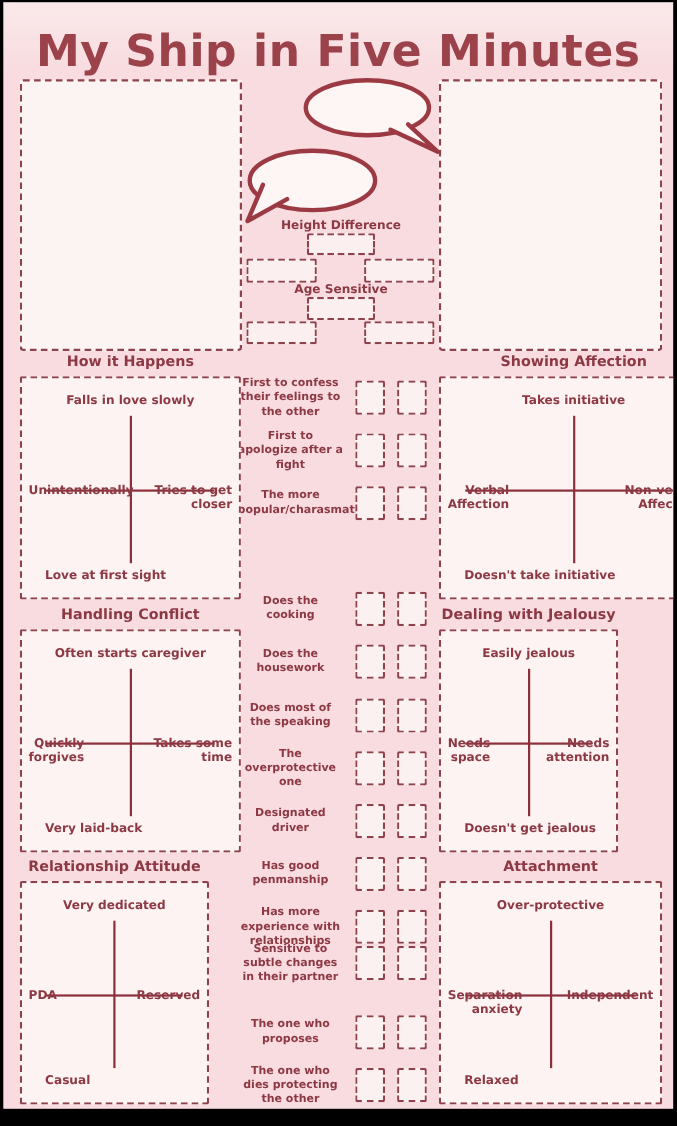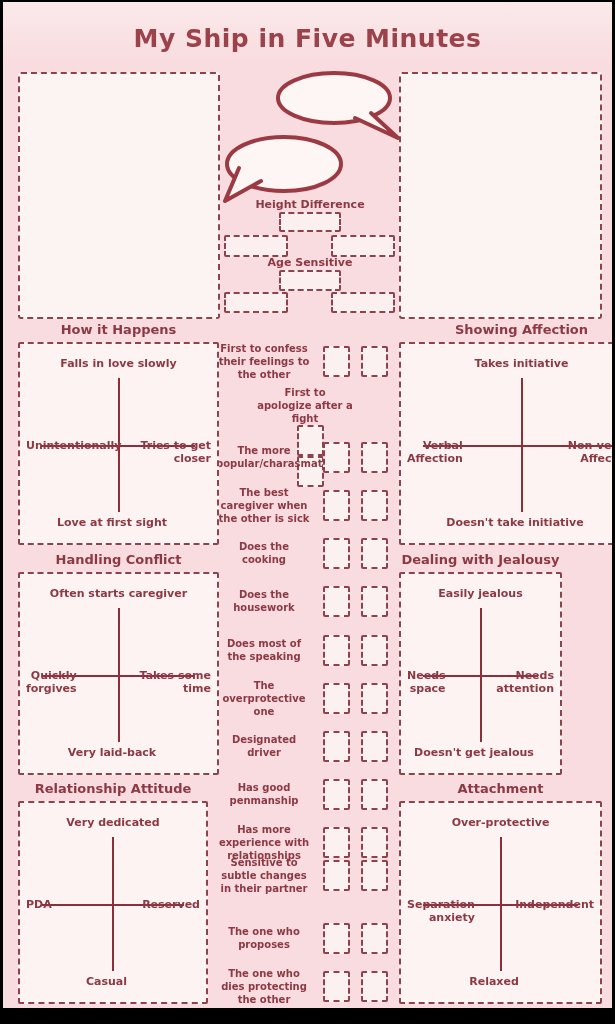--- a/index.html
+++ b/index.html
@@ -10,21 +10,21 @@
     font-family:"DejaVu Sans", sans-serif;
     overflow:hidden;
   }
   .page{
     position:absolute;left:3px;top:2px;width:609px;height:1006px;
     background:linear-gradient(180deg,#fae9ea 0px,#f8dce0 60px,#f8dce0 100%);
     overflow:hidden;
   }
   .title{
     position:absolute;top:22px;left:0;right:0;text-align:center;
-    font-size:25px;font-weight:bold;color:#9c424b;letter-spacing:.5px;
+    font-size:40px;font-weight:bold;color:#9c424b;letter-spacing:.5px;
   }
   .photo{
     position:absolute;border:2px dashed #8e434c;background:#fcf4f3;
     border-radius:3px;box-sizing:border-box;
   }
   .bubbles{position:absolute;left:218px;top:66px;width:185px;height:140px;}
   .minilabel{
     position:absolute;left:232px;width:150px;text-align:center;
     font-size:11px;font-weight:bold;color:#8d3944;
   }
@@ -51,21 +51,21 @@
     position:relative;height:203px;margin-top:2px;
     border:2px dashed #8e434c;background:#fcf3f2;border-radius:2px;box-sizing:border-box;
   }
   .axis-v{position:absolute;left:50%;margin-left:-1px;top:34px;height:134px;width:2px;background:#8c2f3a;}
   .axis-h{position:absolute;left:22px;right:22px;top:101px;height:2px;background:#8c2f3a;}
   .qlab{
     position:absolute;font-size:11px;font-weight:bold;color:#8d3944;
     line-height:1.2;white-space:pre-line;
   }
   .qtop{top:13px;left:0;right:0;text-align:center;}
-  .qbottom{bottom:14px;left:0;right:13px;text-align:center;}
+  .qbottom{bottom:14px;left:0;right:13px;padding-left:21px;}
   .qleft{left:6px;top:95px;text-align:right;max-width:76px;}
   .qright{right:6px;top:95px;text-align:right;max-width:84px;}
 </style>
 </head>
 <body>
 
 <div class="page">
 
   <div class="title">My Ship in Five Minutes</div>
 
@@ -91,32 +91,27 @@
   <div class="minilabel" style="top:254px;">Age Sensitive</div>
   <div class="slot" style="left:276px;top:268px;width:62px;height:21px;"></div>
   <div class="slot" style="left:221px;top:290px;width:64px;height:21px;"></div>
   <div class="slot" style="left:328px;top:290px;width:64px;height:21px;"></div>
 
   <div class="trow" style="top:336px;">
     <div class="tlabel">First to confess their feelings to the other</div>
     <div class="tcb"></div>
     <div class="tcb"></div>
   </div>
-  <div class="trow" style="top:384px;flex-direction:column;">
+  <div class="trow" style="top:384px;">
     <div class="tlabel">First to apologize after a fight</div>
     <div class="tcb"></div>
     <div class="tcb"></div>
   </div>
   <div class="trow" style="top:432px;">
     <div class="tlabel">The more popular/charasmatic</div>
-    <div class="tcb"></div>
-    <div class="tcb"></div>
-  </div>
-  <div class="trow" style="top:480px;">
-    <div class="tlabel">The best caregiver when the other is sick</div>
     <div class="tcb"></div>
     <div class="tcb"></div>
   </div>
   <div class="trow" style="top:528px;">
     <div class="tlabel">Does the cooking</div>
     <div class="tcb"></div>
     <div class="tcb"></div>
   </div>
   <div class="trow" style="top:576px;">
     <div class="tlabel">Does the housework</div>
@@ -211,21 +206,21 @@
       <div class="axis-h"></div>
       <div class="qlab qtop">Easily jealous</div>
       <div class="qlab qbottom">Doesn't get jealous</div>
       <div class="qlab qleft">Needs
 space</div>
       <div class="qlab qright">Needs
 attention</div>
     </div>
   </div>
 
-  <div class="qsec" style="left:15px;top:779px;width:190px;">
+  <div class="qsec" style="left:15px;top:779px;width:172px;">
     <div class="qtitle">Relationship Attitude</div>
     <div class="qbox">
       <div class="axis-v"></div>
       <div class="axis-h"></div>
       <div class="qlab qtop">Very dedicated</div>
       <div class="qlab qbottom">Casual</div>
       <div class="qlab qleft">PDA</div>
       <div class="qlab qright">Reserved</div>
     </div>
   </div>

